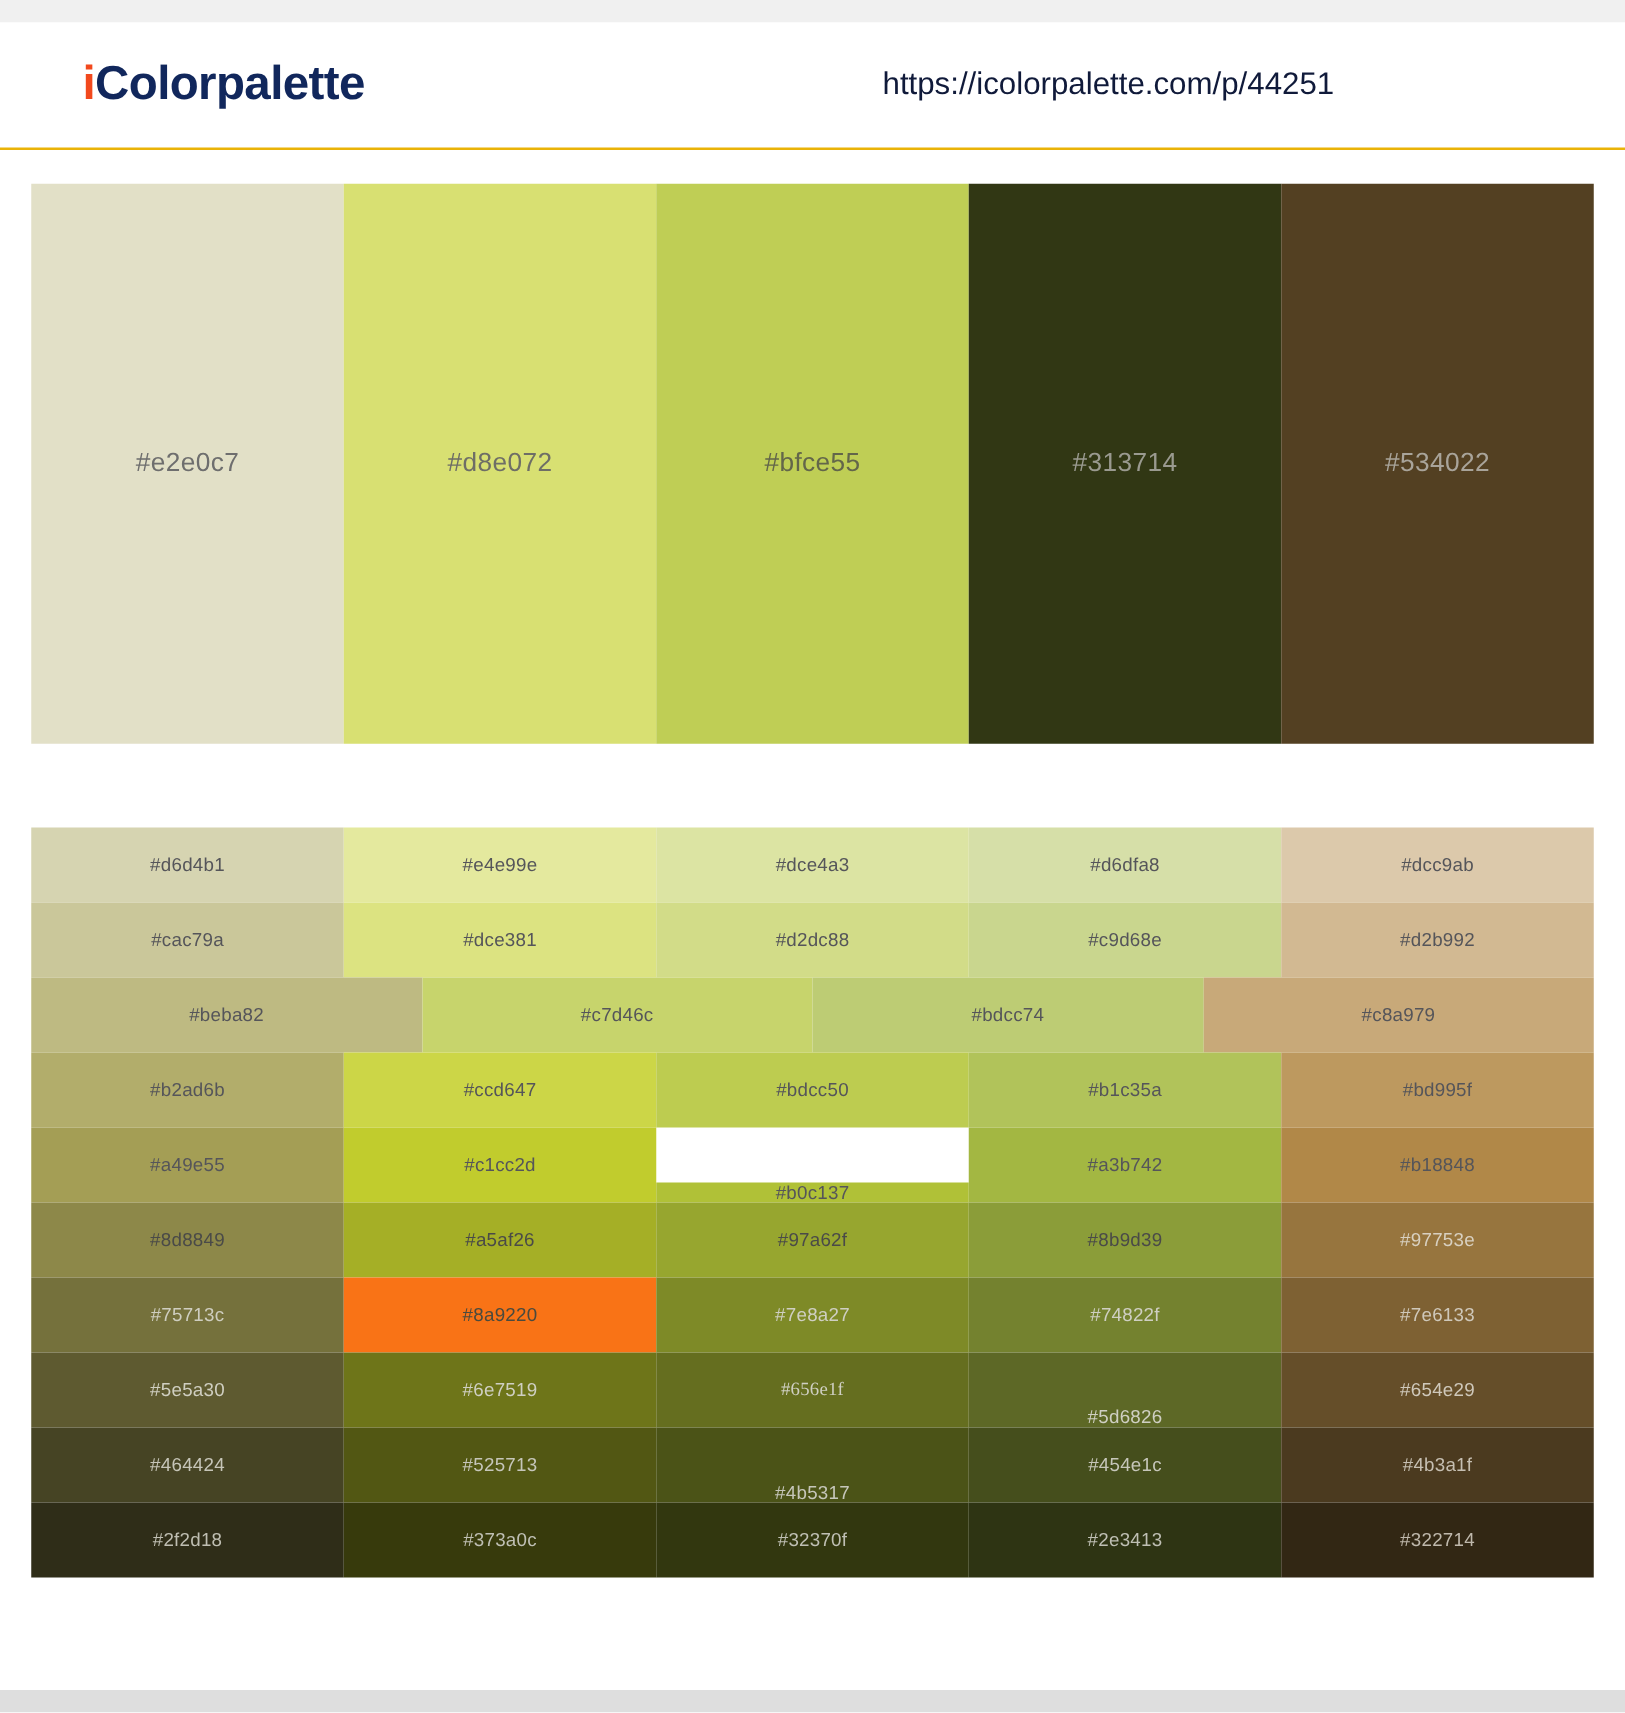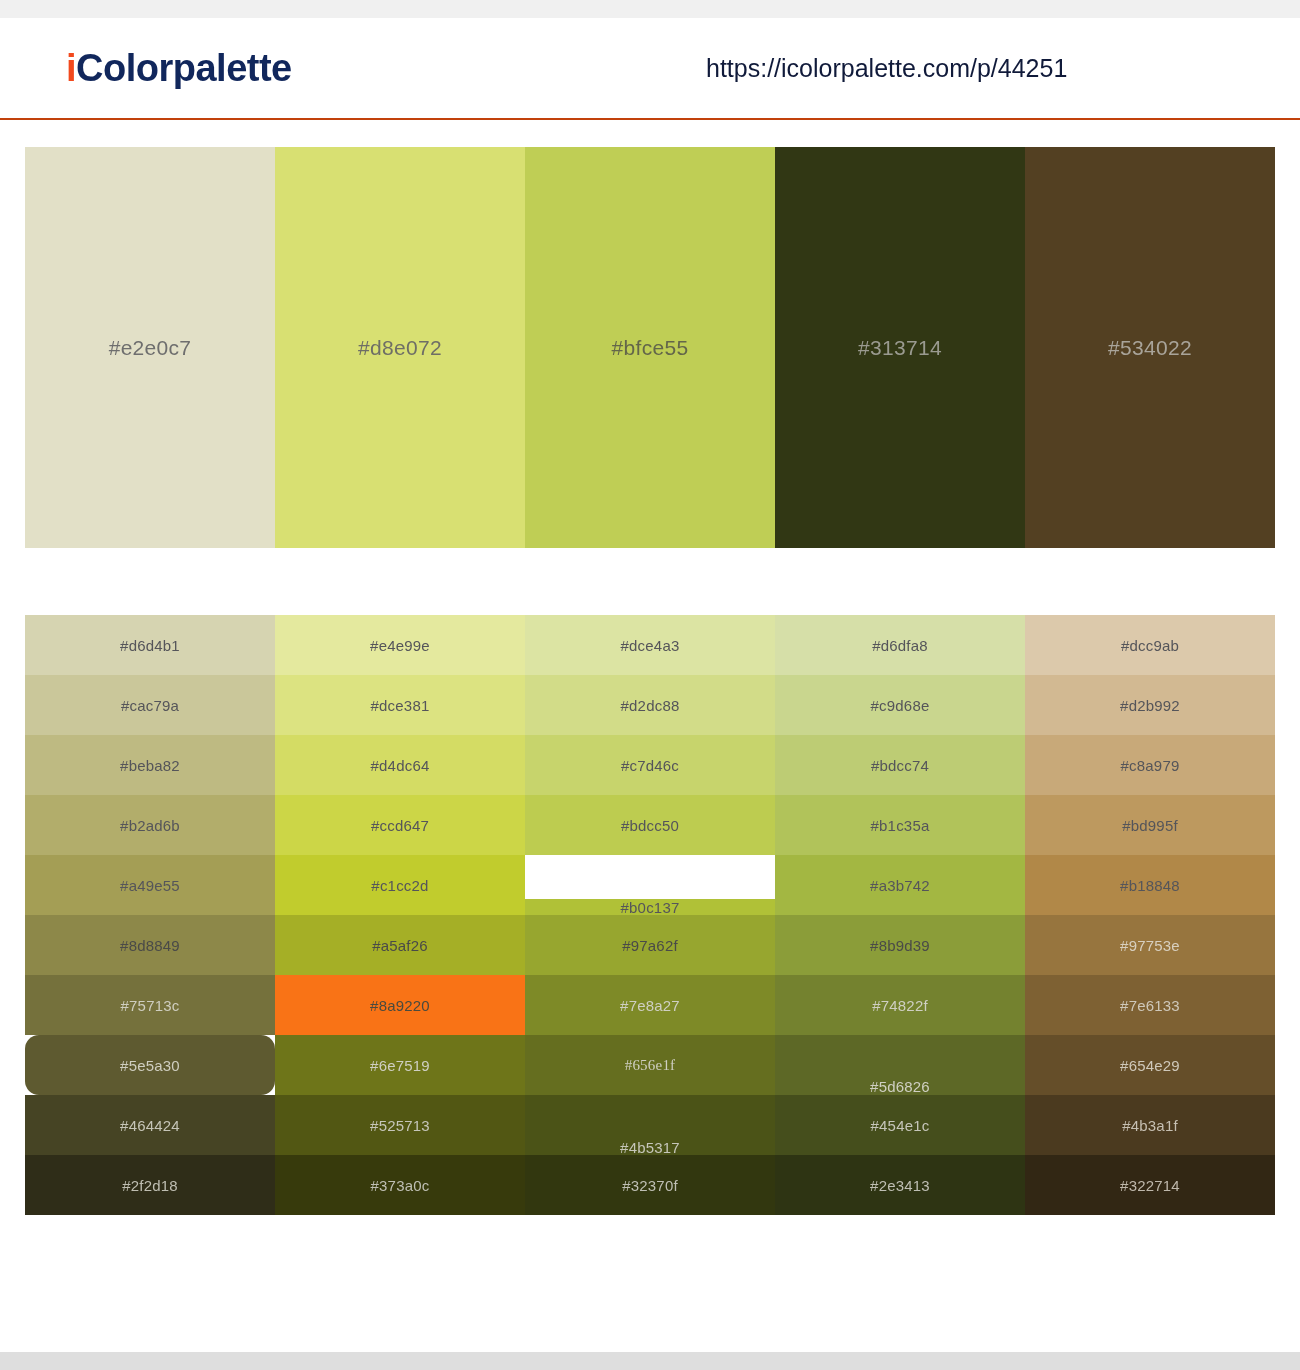--- a/index.html
+++ b/index.html
@@ -19,21 +19,21 @@
   .top-band {
     height: 18px;
     background: #f0f0f0;
     width: 100%;
   }
 
   
   .header {
     height: 102px;
     background: #ffffff;
-    border-bottom: 2px solid #c2410c;
+    border-bottom: 2px solid #eab308;
     position: relative;
     box-sizing: border-box;
   }
   .logo {
     position: absolute;
     left: 66px;
     top: 50%;
     transform: translateY(-50%);
     font-size: 38px;
     font-weight: bold;
@@ -49,21 +49,21 @@
     top: 50%;
     transform: translateY(-50%);
     font-size: 25px;
     color: #101a3a;
     white-space: nowrap;
   }
 
   
   .palette-strip {
     margin: 27px 25px 0 25px;
-    height: 401px;
+    height: 448px;
     display: flex;
   }
   .palette-cell {
     flex: 1 1 0;
     display: flex;
     align-items: center;
     justify-content: center;
     font-size: 21px;
     letter-spacing: 0.3px;
   }
@@ -159,23 +159,20 @@
         <span style="color: rgb(85, 85, 90);">#c9d68e</span>
       </div>
       <div class="shade-cell" style="background: rgb(210, 185, 146);">
         <span style="color: rgb(85, 85, 90);">#d2b992</span>
       </div>
     </div>
     <div class="shade-row">
       <div class="shade-cell" style="background: rgb(190, 186, 130);">
         <span style="color: rgb(85, 85, 90);">#beba82</span>
       </div>
-      <div class="shade-cell" style="background: rgb(212, 220, 100);">
-        <span style="color: rgb(85, 85, 90);">#d4dc64</span>
-      </div>
       <div class="shade-cell" style="background: rgb(199, 212, 108);">
         <span style="color: rgb(85, 85, 90);">#c7d46c</span>
       </div>
       <div class="shade-cell" style="background: rgb(189, 204, 116);">
         <span style="color: rgb(85, 85, 90);">#bdcc74</span>
       </div>
       <div class="shade-cell" style="background: rgb(200, 169, 121);">
         <span style="color: rgb(85, 85, 90);">#c8a979</span>
       </div>
     </div>
@@ -241,21 +238,21 @@
         <span style="color: rgb(207, 207, 194);">#7e8a27</span>
       </div>
       <div class="shade-cell" style="background: rgb(116, 130, 47);">
         <span style="color: rgb(207, 207, 194);">#74822f</span>
       </div>
       <div class="shade-cell" style="background: rgb(126, 97, 51);">
         <span style="color: rgb(207, 200, 186);">#7e6133</span>
       </div>
     </div>
     <div class="shade-row">
-      <div class="shade-cell" style="background: rgb(94, 90, 48); border-radius: 14px;">
+      <div class="shade-cell" style="background: rgb(94, 90, 48);">
         <span style="color: rgb(207, 206, 192);">#5e5a30</span>
       </div>
       <div class="shade-cell" style="background: rgb(110, 117, 25);">
         <span style="color: rgb(207, 207, 194);">#6e7519</span>
       </div>
       <div class="shade-cell" style="background: rgb(101, 110, 31);">
         <span style="color: rgb(207, 207, 194); font-family: Liberation Serif, serif;">#656e1f</span>
       </div>
       <div class="shade-cell" style="background: rgb(93, 104, 38); align-items: flex-end;">
         <span style="color: rgb(207, 207, 194);">#5d6826</span>

